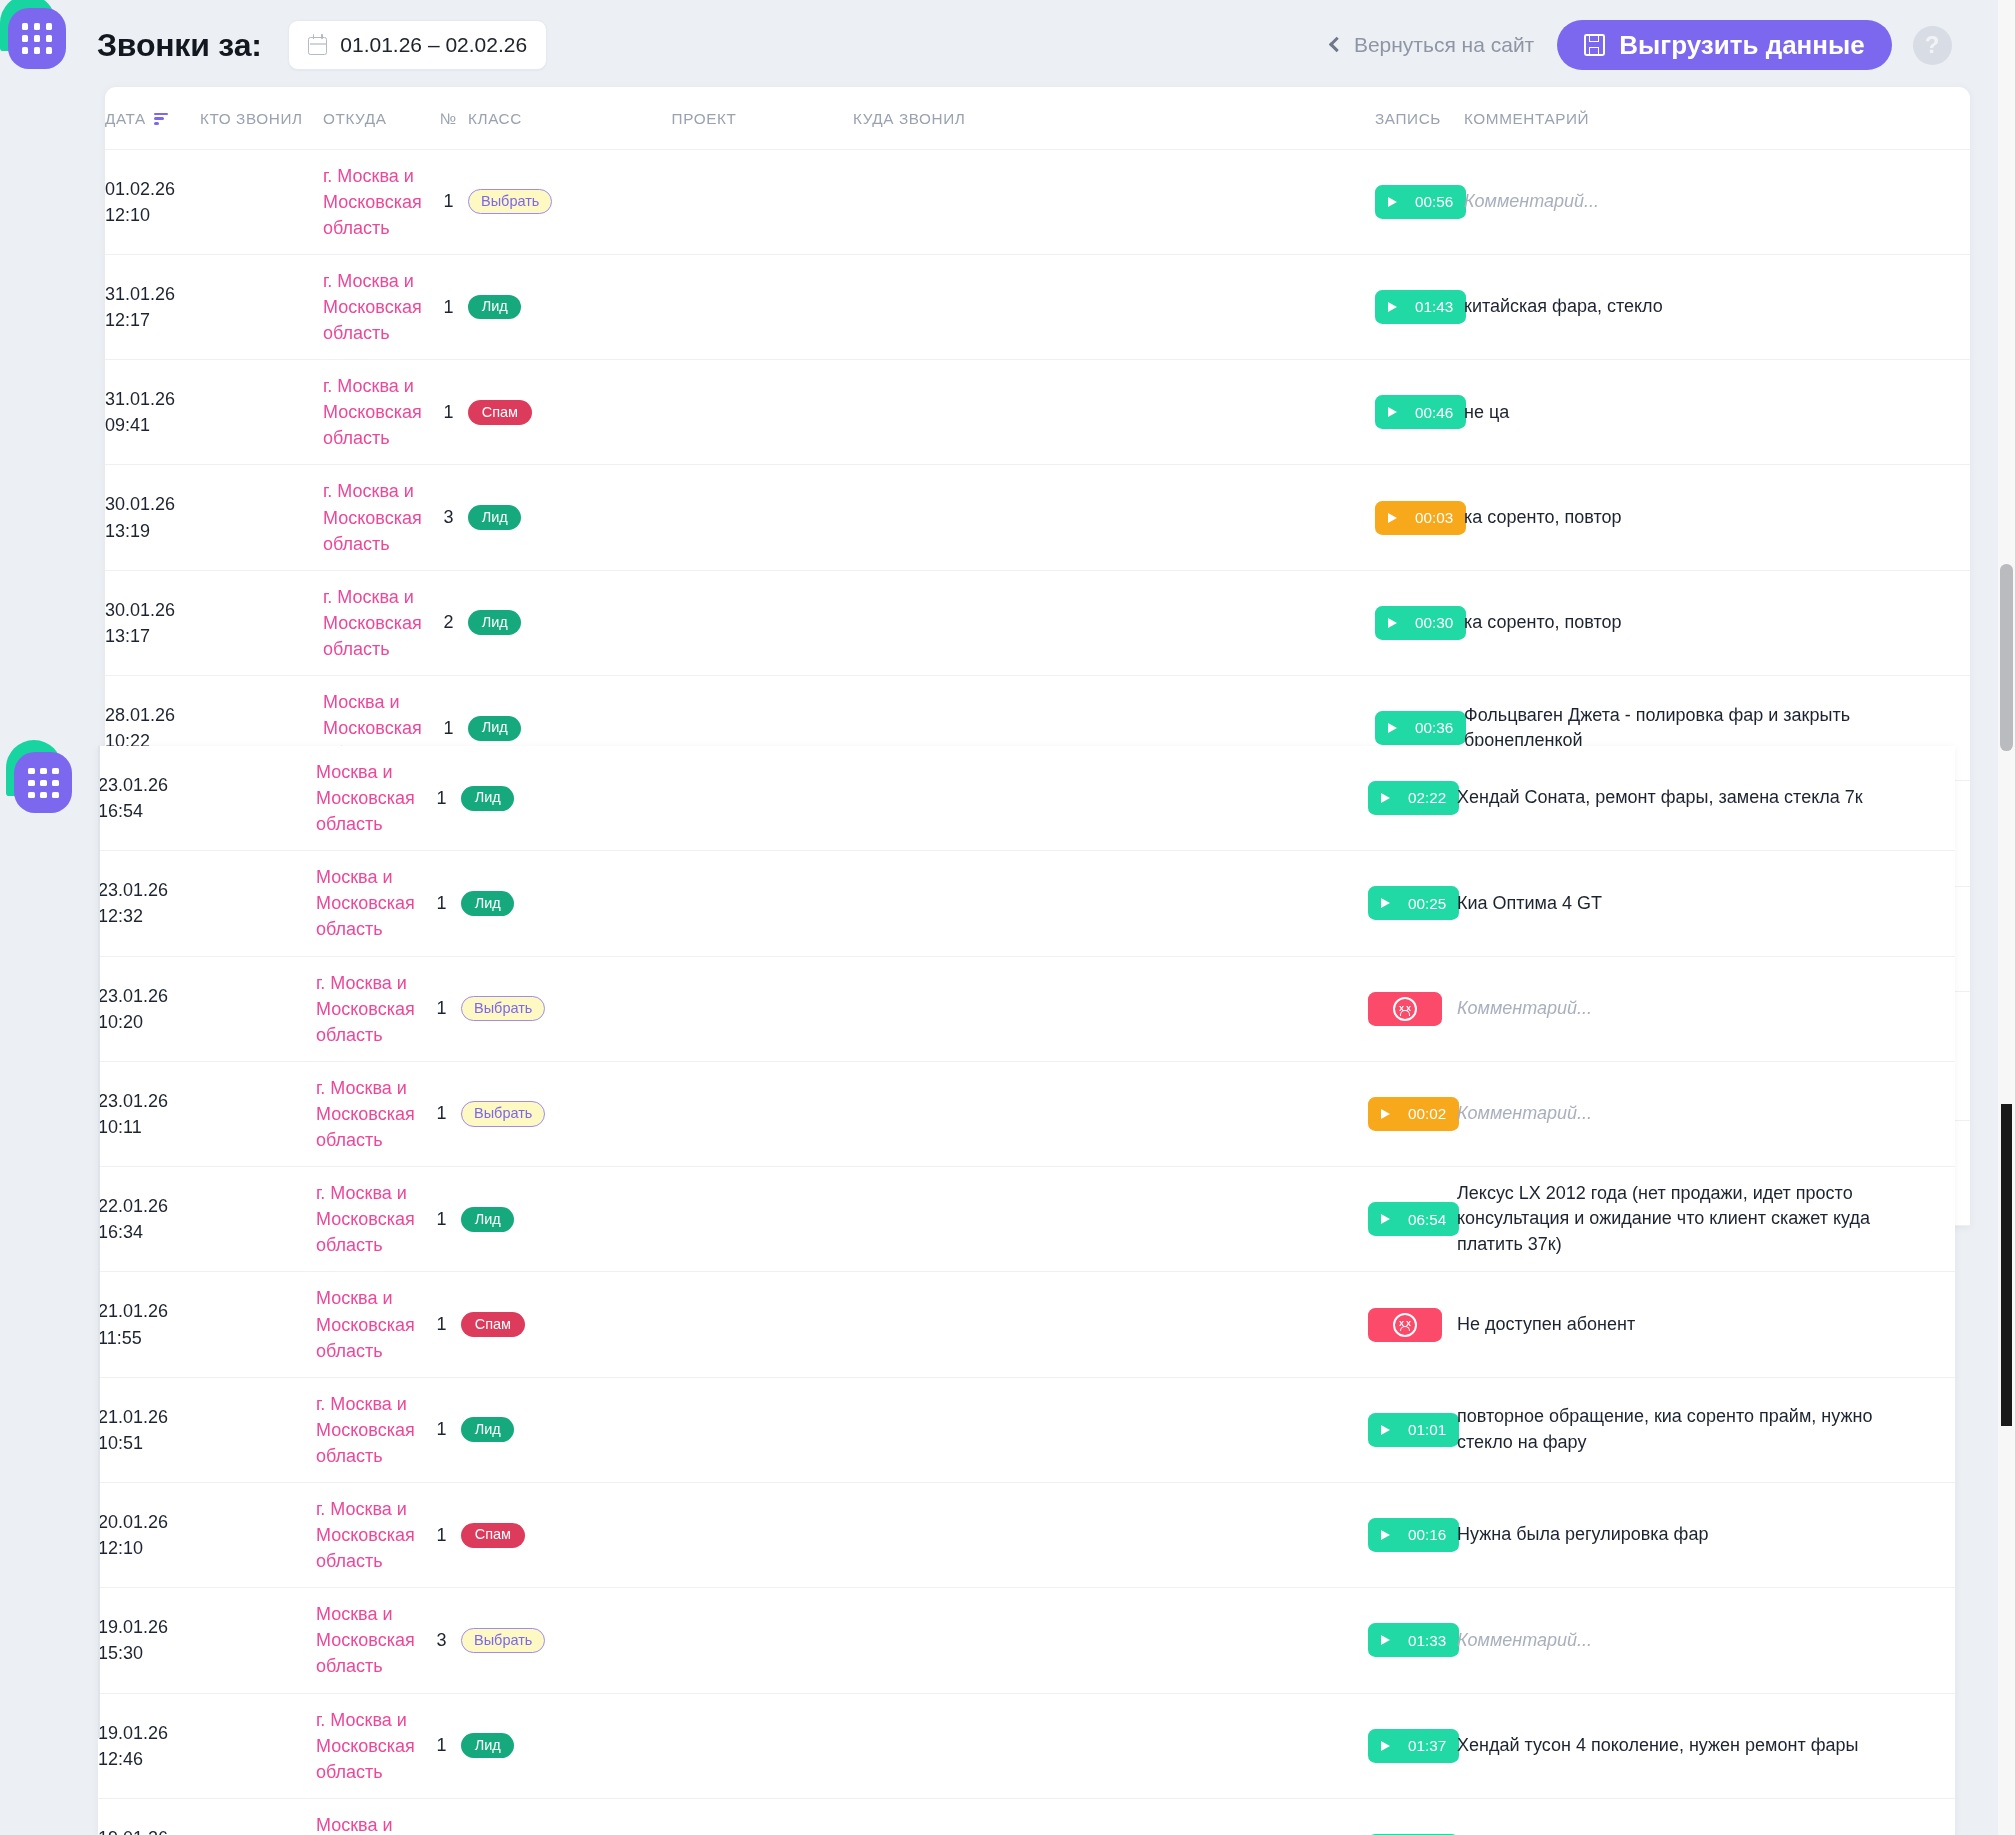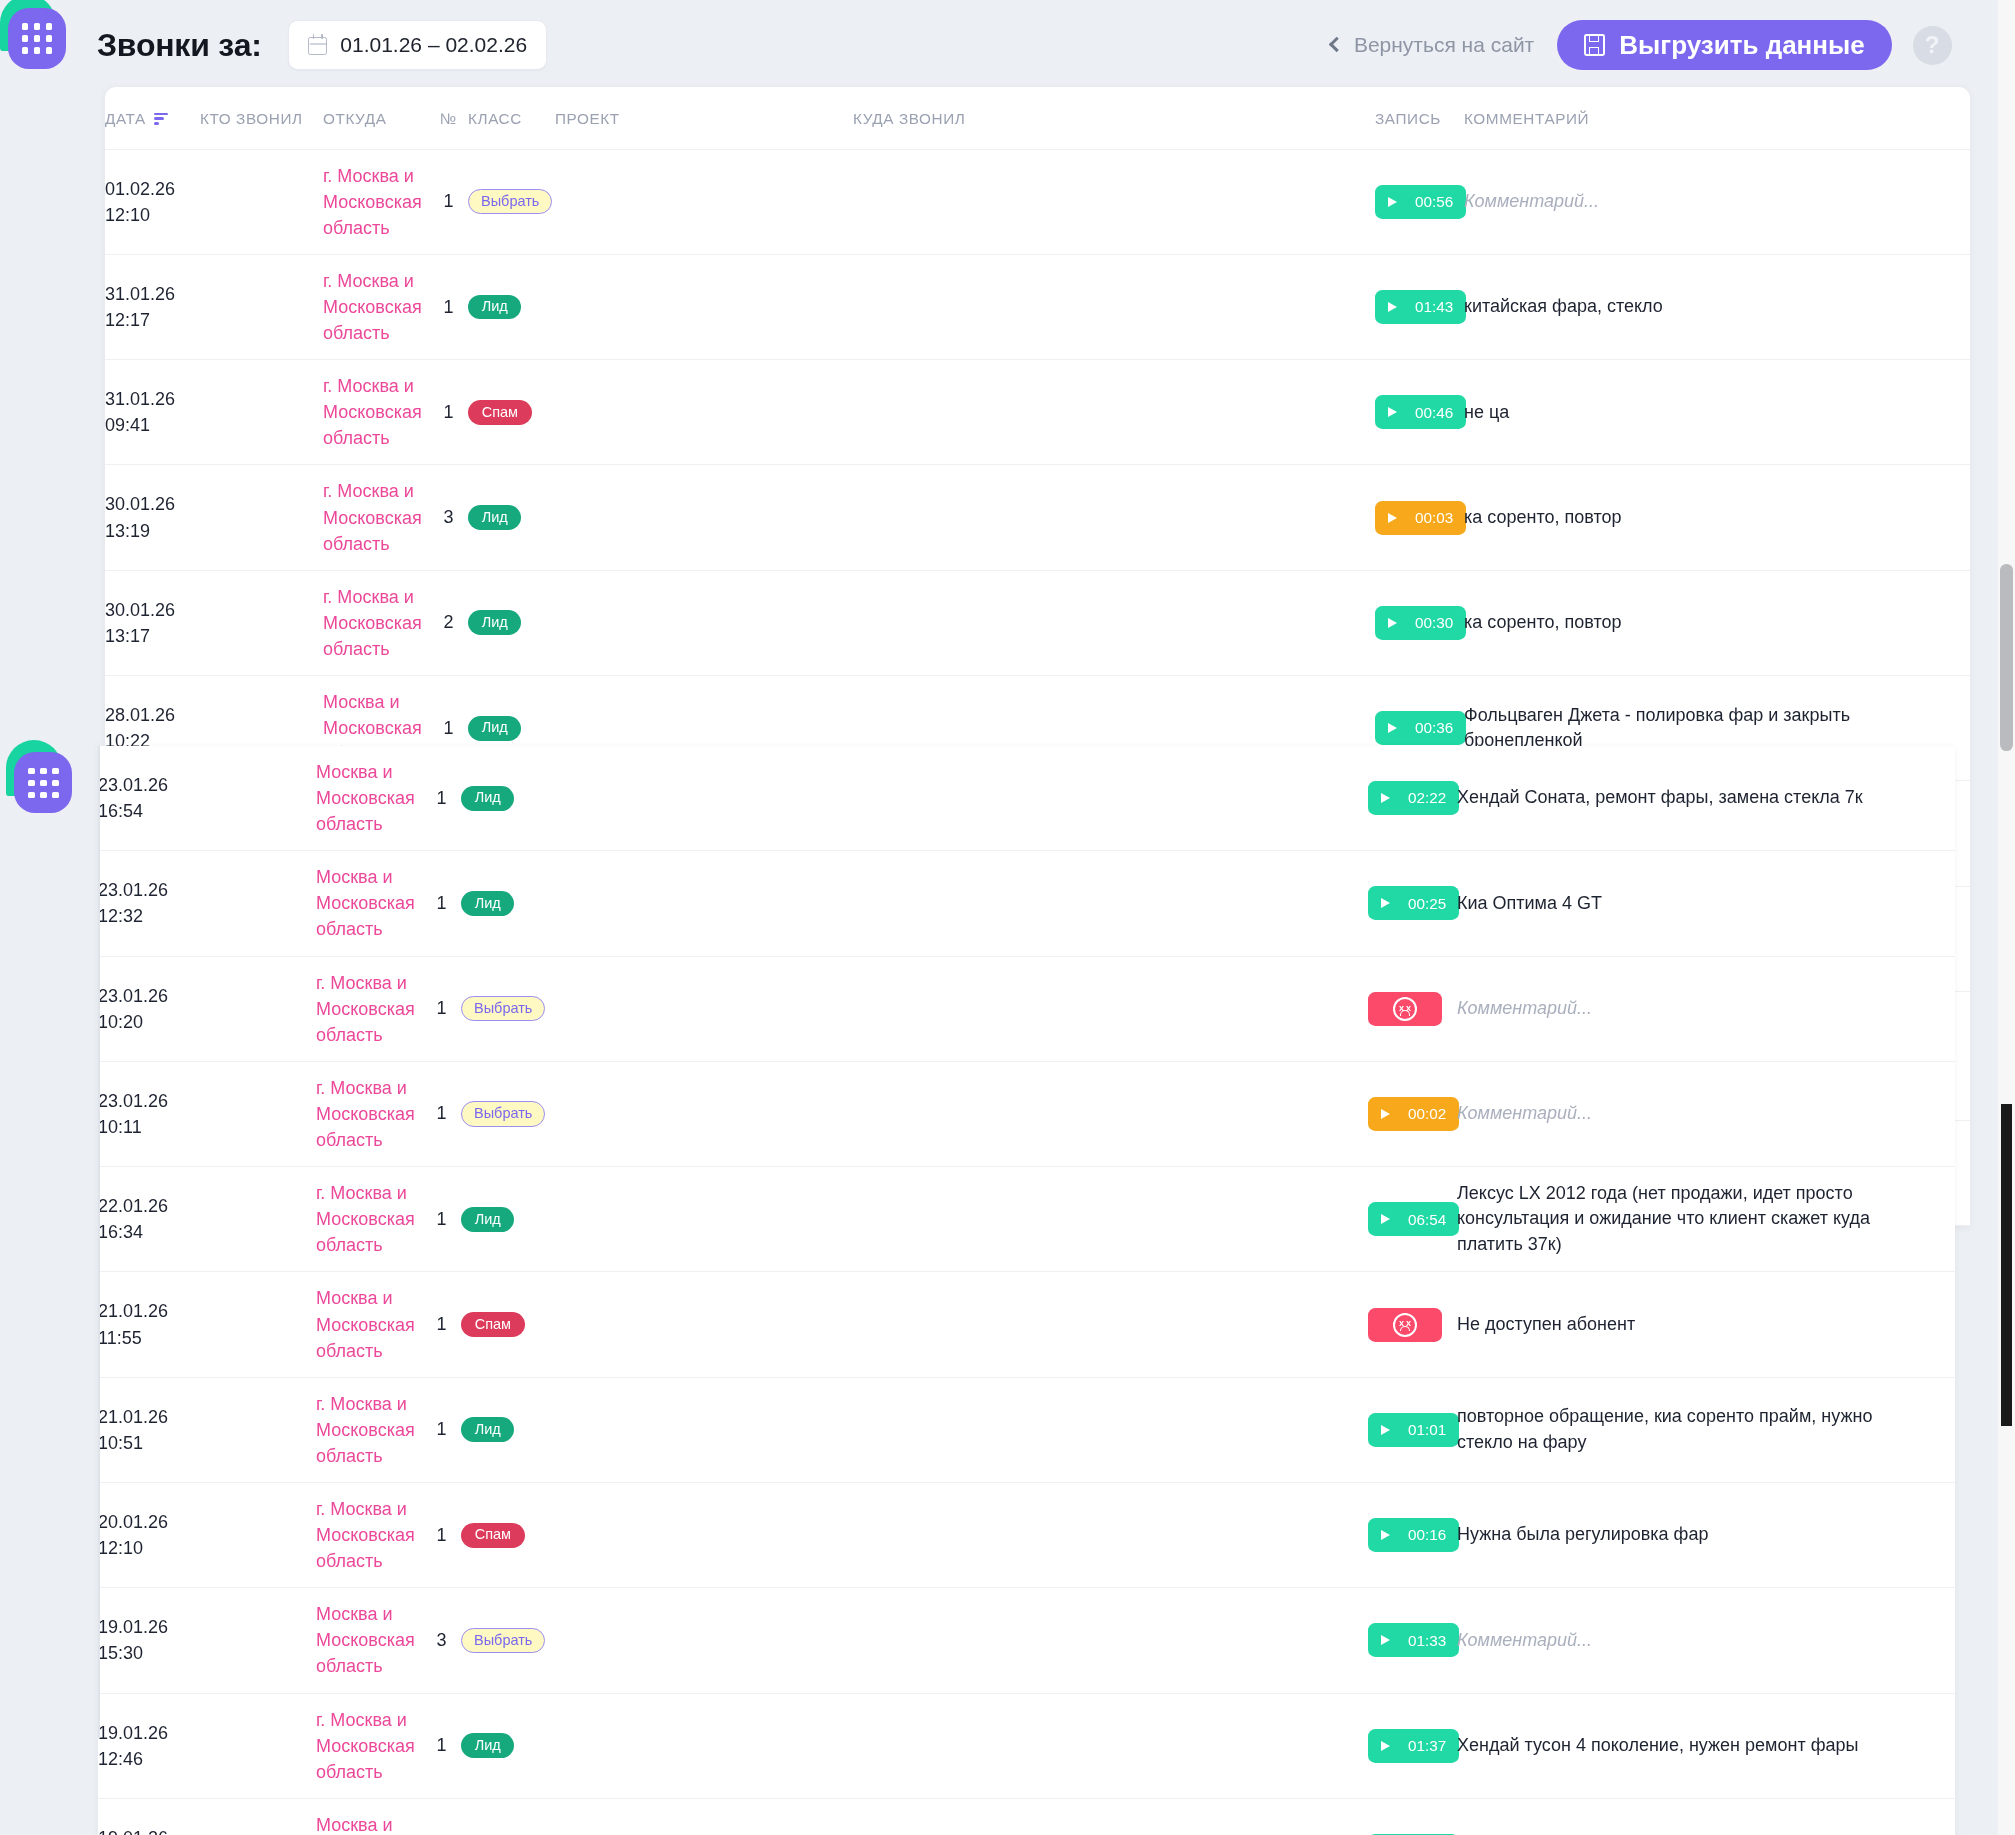--- a/index.html
+++ b/index.html
@@ -123,21 +123,21 @@
     font-size: 18px; color: #1d2330; padding: 13px 0;
   }
   tbody tr:last-child td { border-bottom: 0.8px solid #eef0f4; }
 
   
   .c-date   { width: 95px; padding-left: 0 !important; }
   .c-who    { width: 123px; }
   .c-from   { width: 106px; }
   .c-num    { width: 39px;  text-align: center; }
   .c-class  { width: 87px; }
-  .c-proj   { width: 298px; }
+  .c-proj   { width: 298px; text-align: center; }
   .c-to     { width: 522px; }
   .c-rec    { width: 89px; }
   .c-comm   { width: auto; }
 
   .cell-pad { padding-left: 16px; }
 
   .date-cell { line-height: 1.45; white-space: nowrap; }
   .from-cell { line-height: 1.45; color: #ec4899; }
 
   

